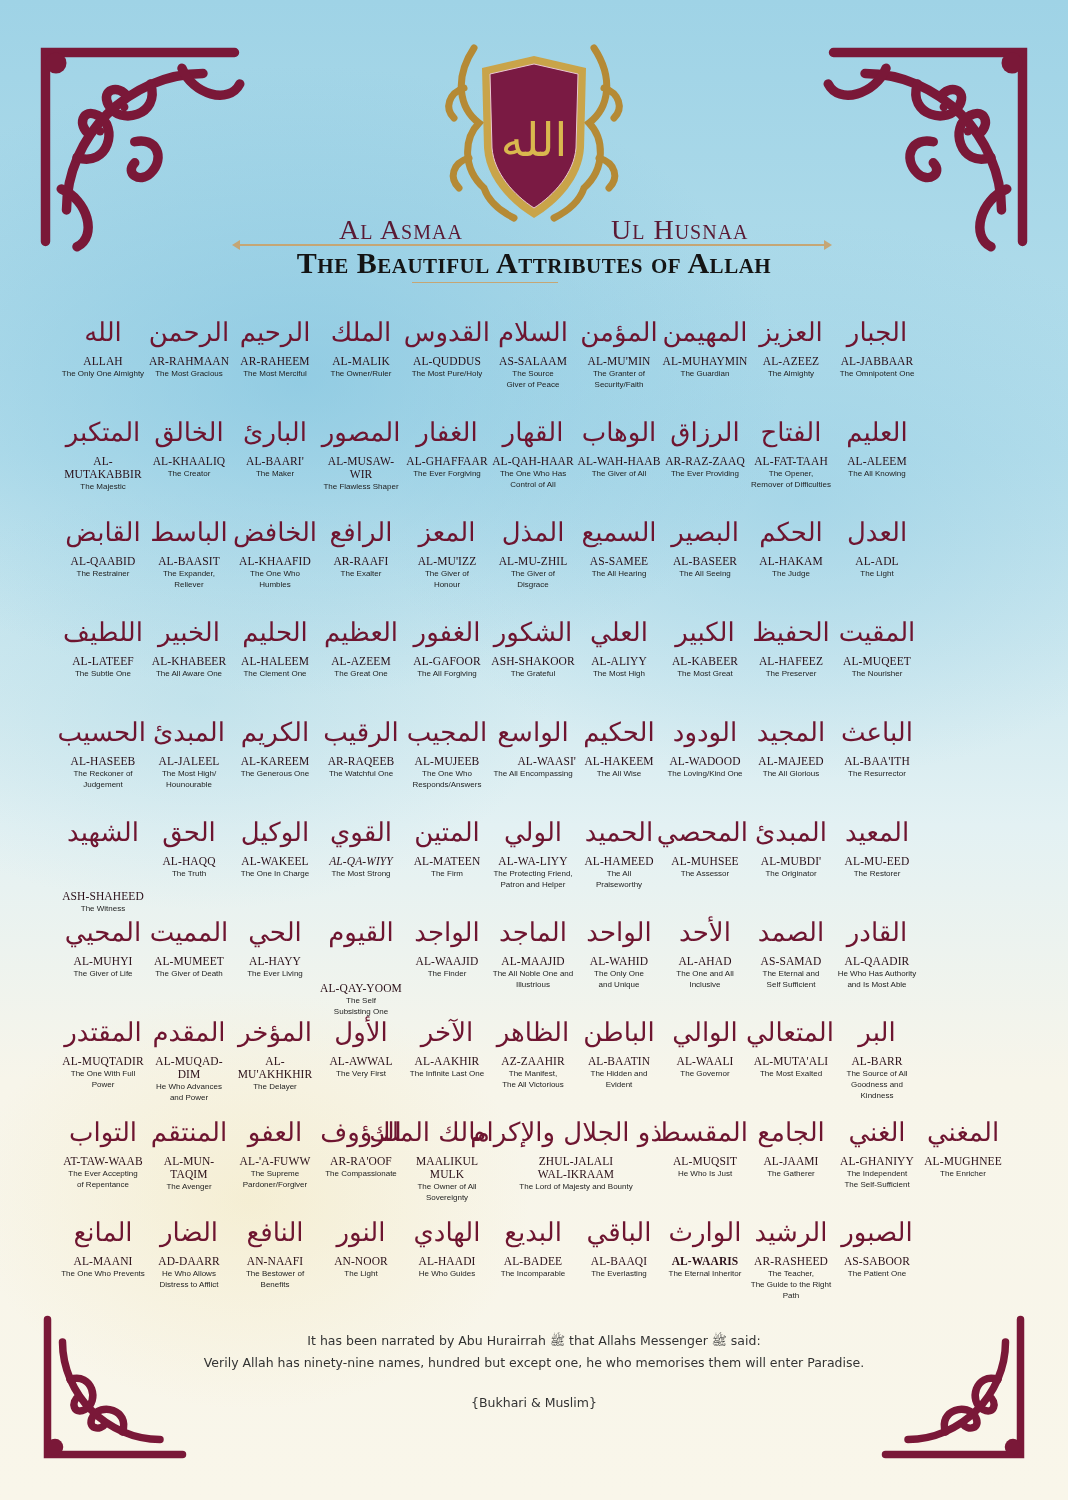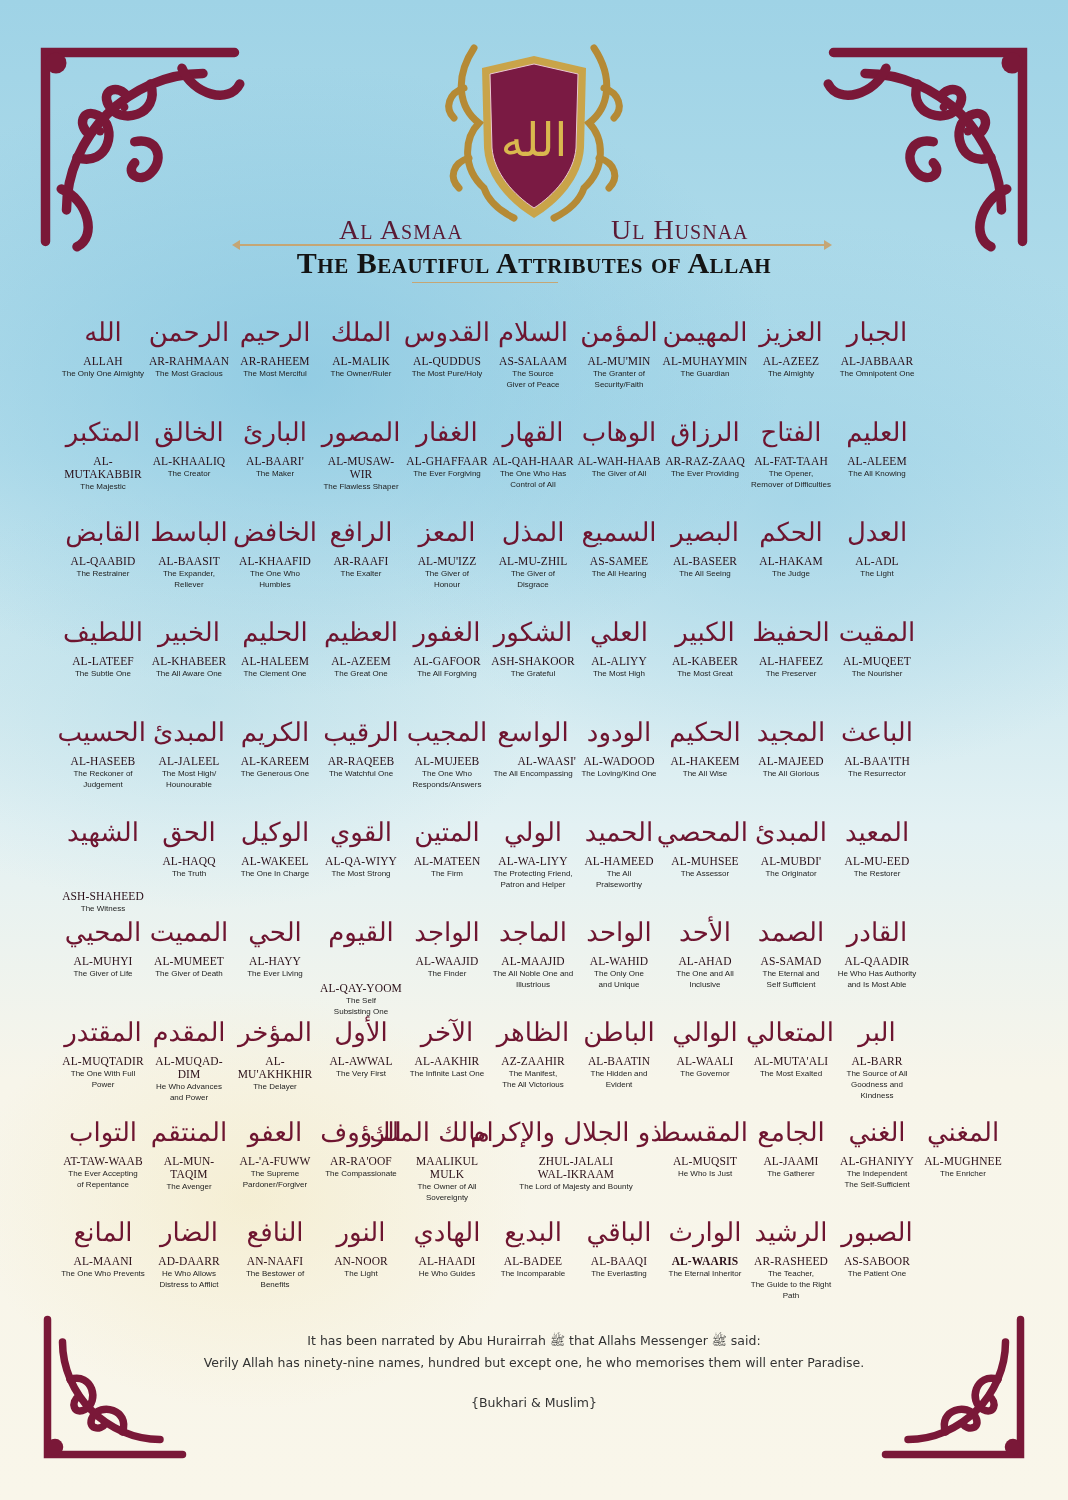--- a/index.html
+++ b/index.html
@@ -403,30 +403,30 @@
       <span class="translit" style="white-space: pre-line;">AL-MUJEEB</span>
       <span class="meaning">The One Who
 Responds/Answers</span>
     </div>
     <div class="cell">
       <span class="arabic">الواسع</span>
       <span class="translit" style="white-space: pre-line; text-align: right;">AL-WAASI'</span>
       <span class="meaning">The All Encompassing</span>
     </div>
     <div class="cell">
+      <span class="arabic">الحكيم</span>
+      <span class="translit" style="white-space: pre-line;">AL-HAKEEM</span>
+      <span class="meaning">The All Wise</span>
+    </div>
+    <div class="cell">
       <span class="arabic">الودود</span>
       <span class="translit" style="white-space: pre-line;">AL-WADOOD</span>
       <span class="meaning">The Loving/Kind One</span>
     </div>
     <div class="cell">
-      <span class="arabic">الحكيم</span>
-      <span class="translit" style="white-space: pre-line;">AL-HAKEEM</span>
-      <span class="meaning">The All Wise</span>
-    </div>
-    <div class="cell">
       <span class="arabic">المجيد</span>
       <span class="translit" style="white-space: pre-line;">AL-MAJEED</span>
       <span class="meaning">The All Glorious</span>
     </div>
     <div class="cell">
       <span class="arabic">الباعث</span>
       <span class="translit" style="white-space: pre-line;">AL-BAA'ITH</span>
       <span class="meaning">The Resurrector</span>
     </div>
     <div></div>
@@ -440,21 +440,21 @@
       <span class="translit" style="white-space: pre-line;">AL-HAQQ</span>
       <span class="meaning">The Truth</span>
     </div>
     <div class="cell">
       <span class="arabic">الوكيل</span>
       <span class="translit" style="white-space: pre-line;">AL-WAKEEL</span>
       <span class="meaning">The One In Charge</span>
     </div>
     <div class="cell">
       <span class="arabic">القوي</span>
-      <span class="translit" style="white-space: pre-line;">AL-QA-WIYY</span>
+      <span class="translit" style="white-space: pre-line; font-style: italic;">AL-QA-WIYY</span>
       <span class="meaning">The Most Strong</span>
     </div>
     <div class="cell">
       <span class="arabic">المتين</span>
       <span class="translit" style="white-space: pre-line;">AL-MATEEN</span>
       <span class="meaning">The Firm</span>
     </div>
     <div class="cell">
       <span class="arabic">الولي</span>
       <span class="translit" style="white-space: pre-line;">AL-WA-LIYY</span>

